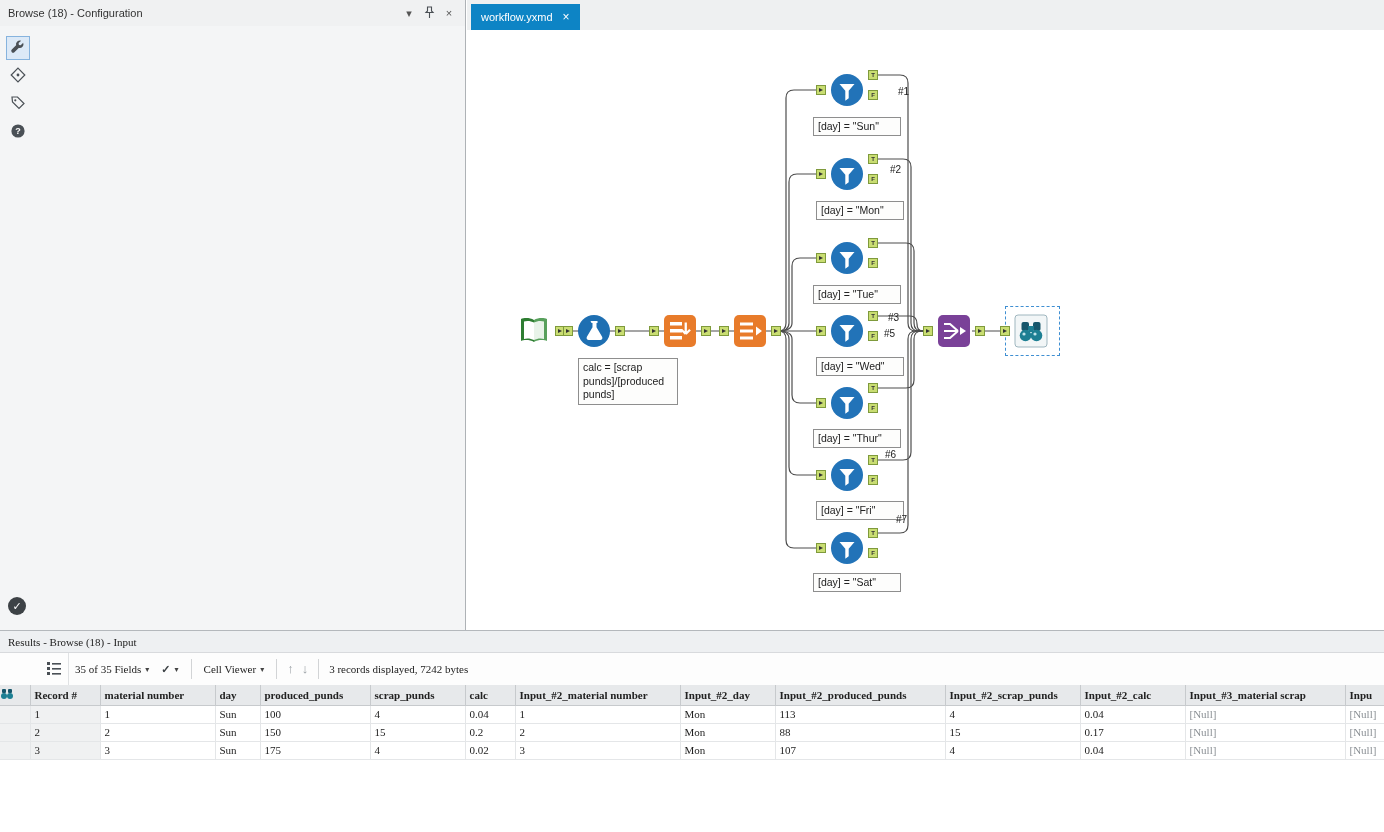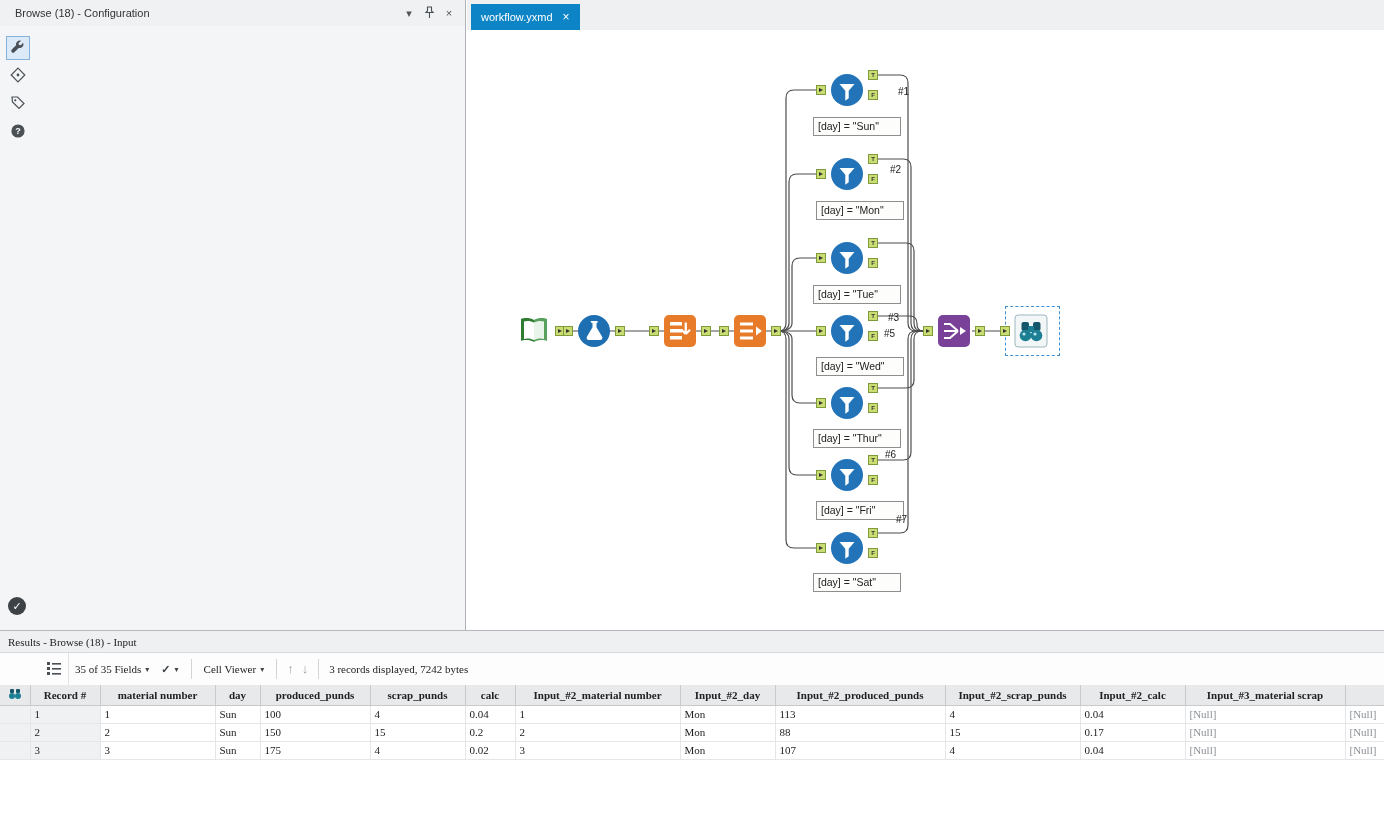--- a/index.html
+++ b/index.html
@@ -13,21 +13,21 @@
 
   
   #config-panel {
     position:absolute; left:0; top:0; width:466px; height:630px;
     background:#f4f5f6; border-right:1px solid #aeb2b6;
   }
   .panel-header {
     height:26px; display:flex; align-items:center; padding:0 8px;
     background:#f0f1f2; color:#333;
   }
-  .panel-header .ph-title { flex:1;margin-left:7px; }
+  .panel-header .ph-title { flex:1; }
   .panel-header .ph-ctrl {
     width:16px; text-align:center; color:#555; cursor:default; margin-left:4px;
   }
   .tool-strip { position:absolute; left:3px; top:34px; width:30px; }
   .tool-btn {
     width:24px; height:24px; margin:2px auto 4px auto;
     display:flex; align-items:center; justify-content:center;
     border:1px solid transparent;
   }
   .tool-btn.selected { background:#dce9f7; border:1px solid #86b3de; }
@@ -91,21 +91,21 @@
   .tb-item { display:flex; align-items:center; gap:4px; padding:0 4px; margin:0 2px; color:#222; }
   .chev { font-size:8px; color:#444; }
   .tb-sep { width:1px; height:20px; background:#d2d4d6; margin:0 6px; }
   .arrow-btn { color:#9aa0a5; font-size:13px; padding:0 4px; }
   .records-text { color:#222; margin-left:4px; }
 
   .table-wrap { position:absolute; left:0; top:54px; right:0; bottom:0; overflow:hidden; }
   table.results { border-collapse:collapse; table-layout:fixed; width:1485px; }
   table.results th {
     height:20px; background:#e7e9eb; border-right:1px solid #c7cacd; border-bottom:1px solid #c7cacd;
-    font-weight:bold; font-size:11px; text-align:center; padding:0 4px; overflow:hidden; white-space:nowrap;
+    font-weight:bold; font-size:11px; text-align:left; padding:0 4px; overflow:hidden; white-space:nowrap;
   }
   table.results td {
     height:18px; border-right:1px solid #e4e6e8; border-bottom:1px solid #e4e6e8;
     font-size:11px; padding:0 4px; overflow:hidden; white-space:nowrap; background:#fff;
   }
   table.results td.gutter, table.results td.record-col { background:#f0f1f2; }
   table.results th.gutter { padding:0; }
   td.null-val { color:#8a8f94; }
 </style>
 </head>
@@ -361,20 +361,21 @@
             <circle cx="22.5" cy="21.5" r="5.8" fill="#1d7f93"></circle>
             <circle cx="10" cy="20" r="1.6" fill="#bfe3ea"></circle>
             <circle cx="21" cy="20" r="1.6" fill="#bfe3ea"></circle>
           </svg>
         </span>
         <span class="port in">
             <span class="tri"></span>
           </span>
       </div>
 
+      <div class="annotation formula-ann" style="left:111px; top:328px;">calc = [scrap punds]/[produced punds]</div>
       <div class="annotation f-ann" style="left:346px; top:87px;">[day] = "Sun"</div>
       <div class="annotation f-ann" style="left:349px; top:171px;">[day] = "Mon"</div>
       <div class="annotation f-ann" style="left:346px; top:255px;">[day] = "Tue"</div>
       <div class="annotation f-ann" style="left:349px; top:327px;">[day] = "Wed"</div>
       <div class="annotation f-ann" style="left:346px; top:399px;">[day] = "Thur"</div>
       <div class="annotation f-ann" style="left:349px; top:471px;">[day] = "Fri"</div>
       <div class="annotation f-ann" style="left:346px; top:543px;">[day] = "Sat"</div>
 
       <span class="wire-tag" style="left:431px; top:56px;">#1</span>
       <span class="wire-tag" style="left:423px; top:134px;">#2</span>

